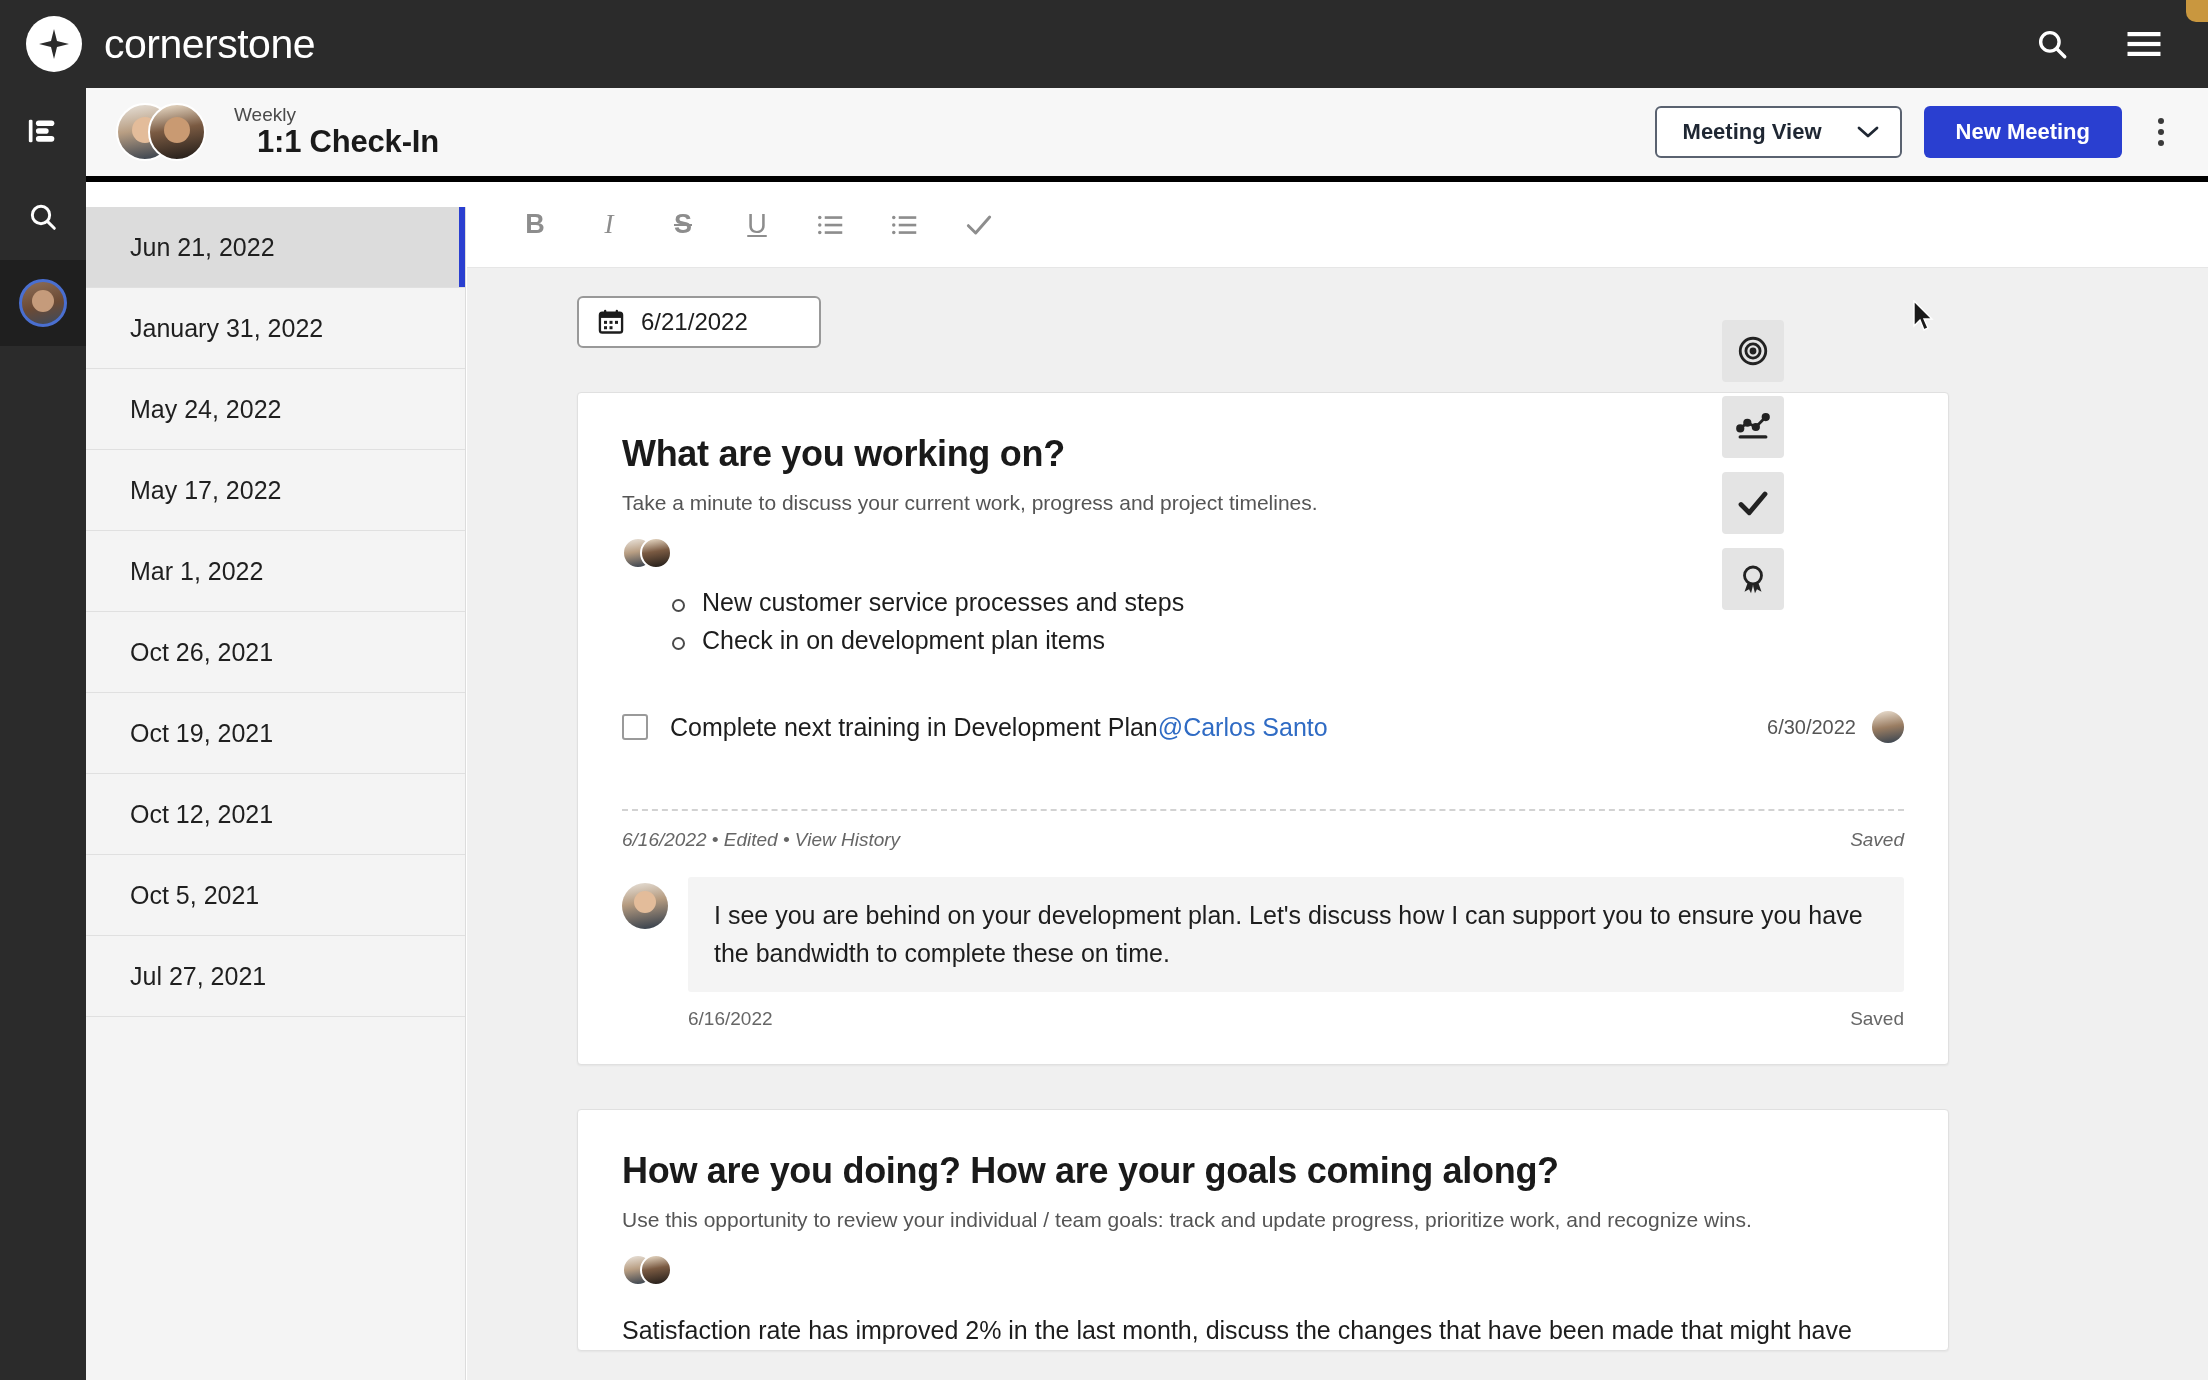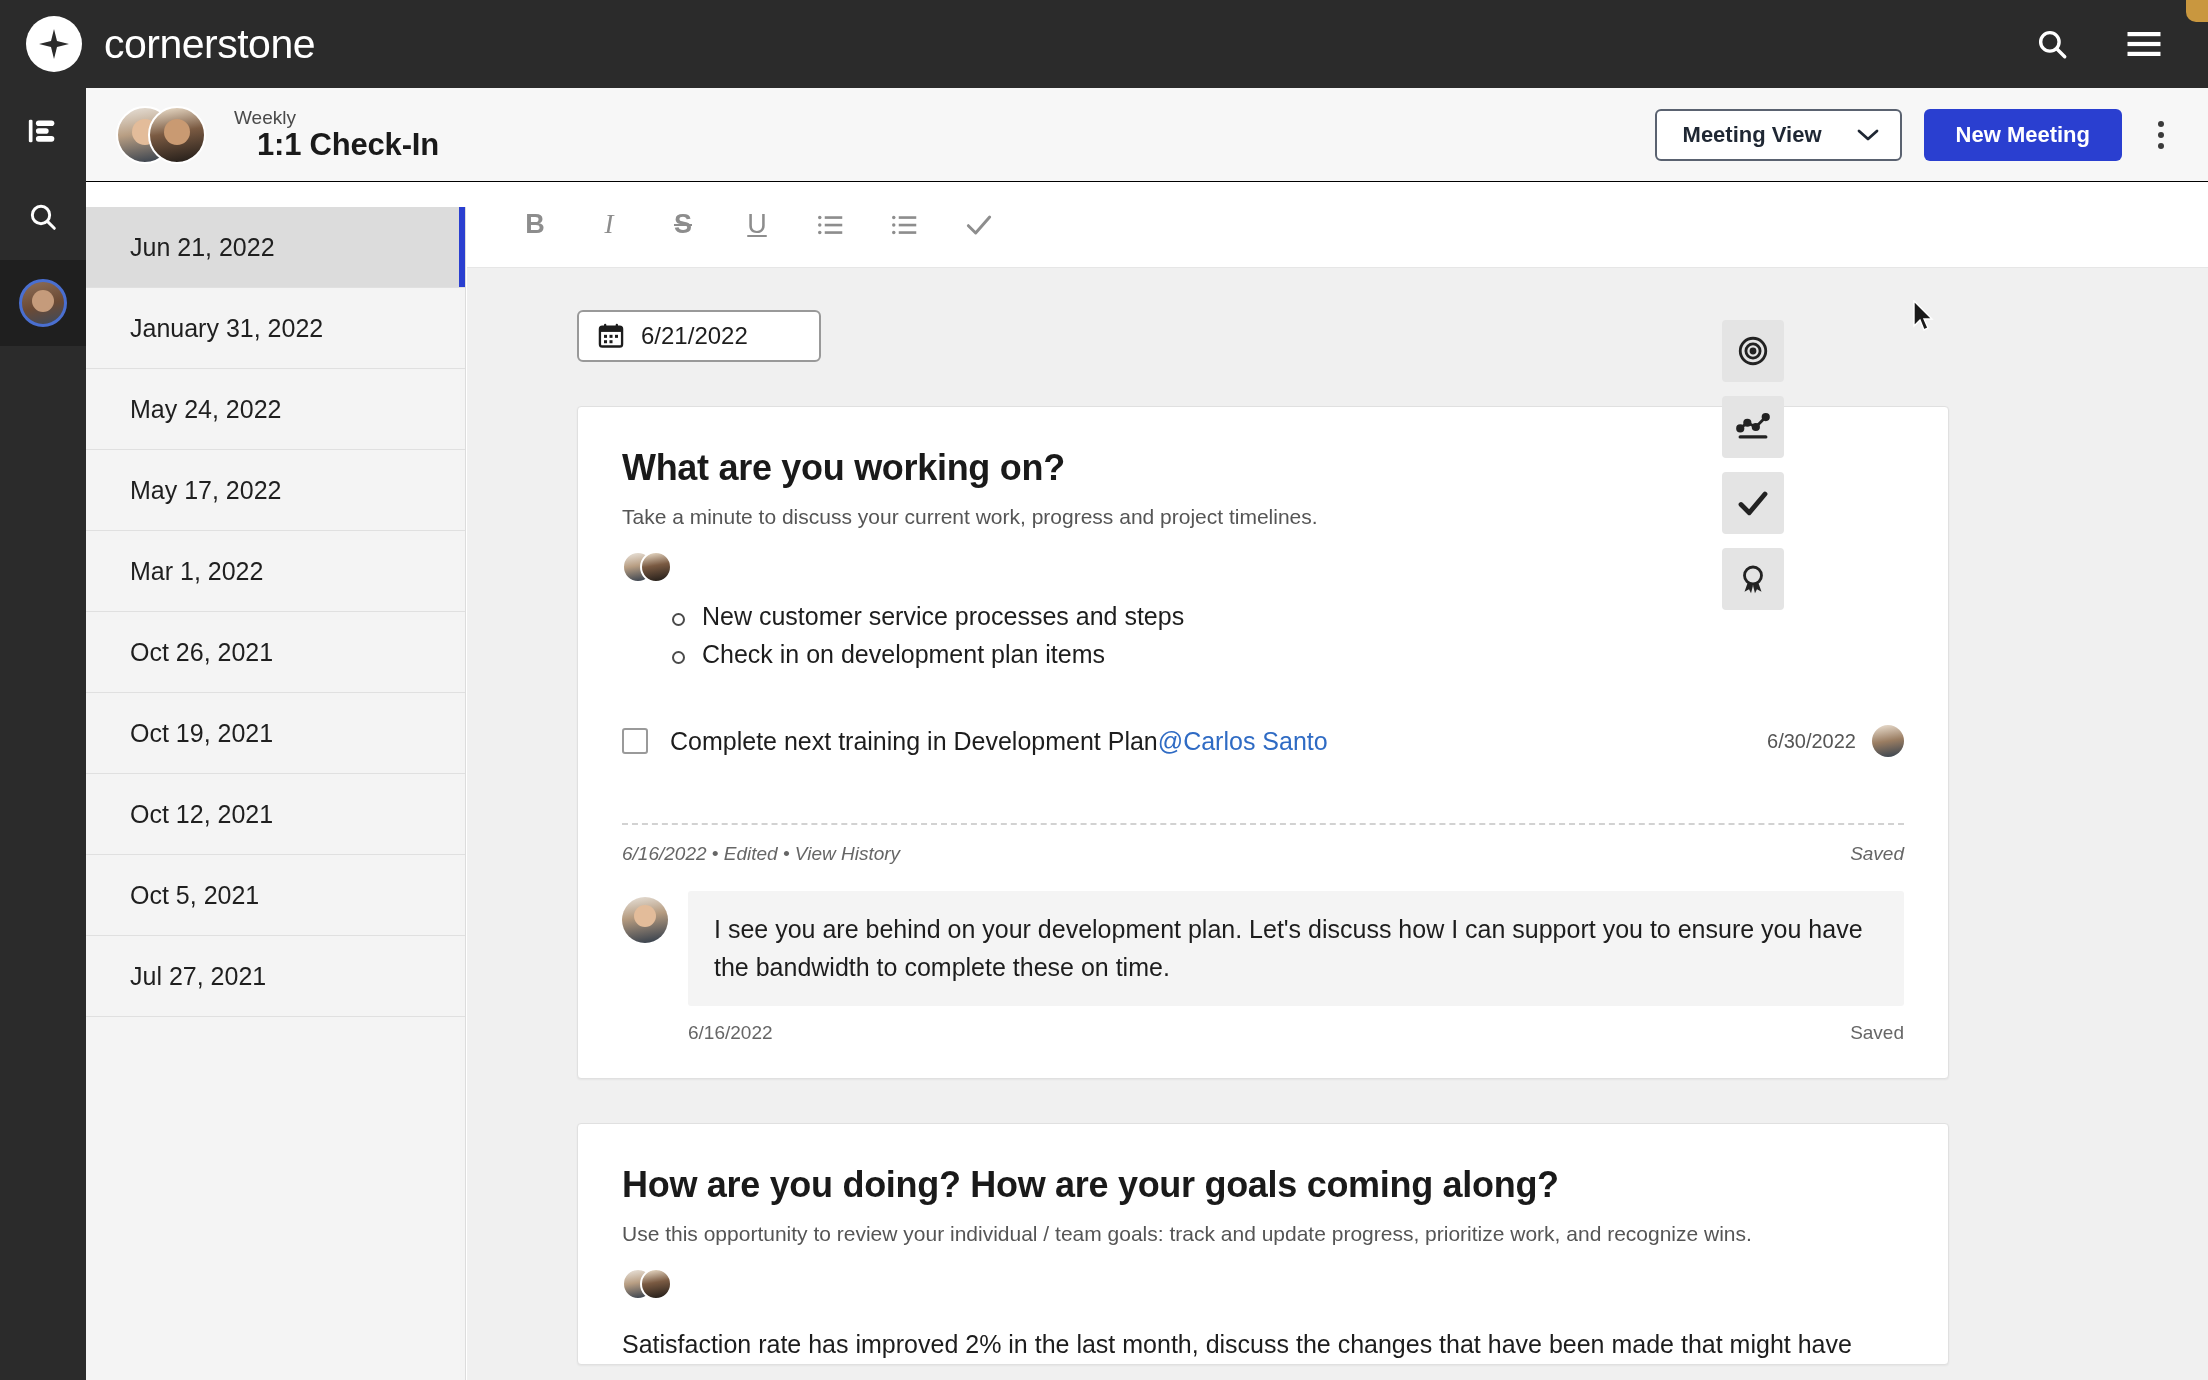--- a/index.html
+++ b/index.html
@@ -60,21 +60,21 @@
     border: 3px solid #4a6fd0; position: relative; overflow: hidden;
   }
   .rail-avatar::after {
     content:""; position:absolute; left:50%; top:20%; transform:translateX(-50%);
     width:22px; height:22px; border-radius:50%; background:#c59b7b;
   }
 
   
   .meet-header {
     position: absolute; left: 86px; top: 88px; width: 2122px; height: 94px;
-    background: #f7f7f7; border-bottom: 1px solid #000000;
+    background: #f7f7f7; border-bottom: 6px solid #000000;
     display: flex; align-items: center;
   }
   .avatar-stack { position: relative; width: 96px; height: 58px; margin-left: 30px; flex: none; }
   .av { position: absolute; top: 0; width: 58px; height: 58px; border-radius: 50%;
         border: 2px solid #ffffff; overflow: hidden; }
   .av.a1 { left: 0; background: linear-gradient(170deg,#e8e2da 0%,#b89e83 45%,#2f3b4a 100%); }
   .av.a2 { left: 32px; background: linear-gradient(170deg,#f0e3cf 0%,#7a5a42 45%,#1e1a17 100%); }
   .av .face { position:absolute; left:50%; top:22%; transform:translateX(-50%);
               width:26px; height:26px; border-radius:50%; }
   .av.a1 .face { background:#e3bc9a; }
@@ -128,21 +128,21 @@
   .tb-btn.italic { font-style: italic; font-family: "Liberation Serif", serif; }
   .tb-btn.strike { text-decoration: line-through; font-weight: 700; }
   .tb-btn.under { text-decoration: underline; }
 
   
   .content {
     position: absolute; left: 467px; top: 268px; width: 1741px; height: 1112px;
     background: #f0f0f0; overflow: hidden;
   }
   .date-field {
-    margin: 42px 0 0 110px;
+    margin: 28px 0 0 110px;
     width: 244px; height: 52px; background: #ffffff;
     border: 2px solid #999999; border-radius: 6px;
     display: flex; align-items: center; gap: 16px; padding-left: 18px;
     font-size: 24px; color: #1d1d1d; cursor: pointer;
   }
   .card {
     margin: 44px 0 0 110px; width: 1372px; background: #ffffff;
     border: 1px solid #e0e0e0; border-radius: 4px; padding: 40px 44px 0 44px;
     box-shadow: 0 1px 2px rgba(0,0,0,0.05);
   }

